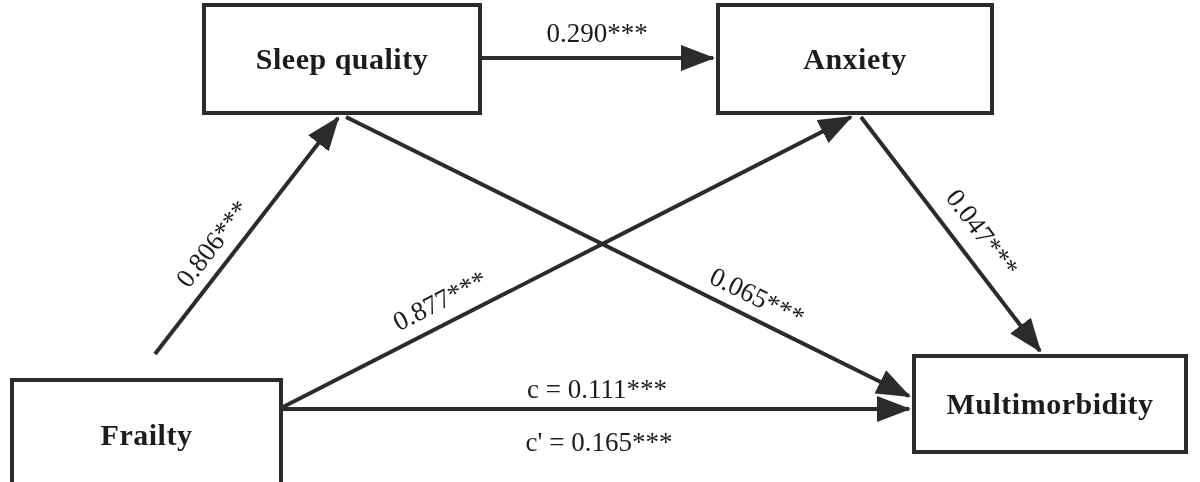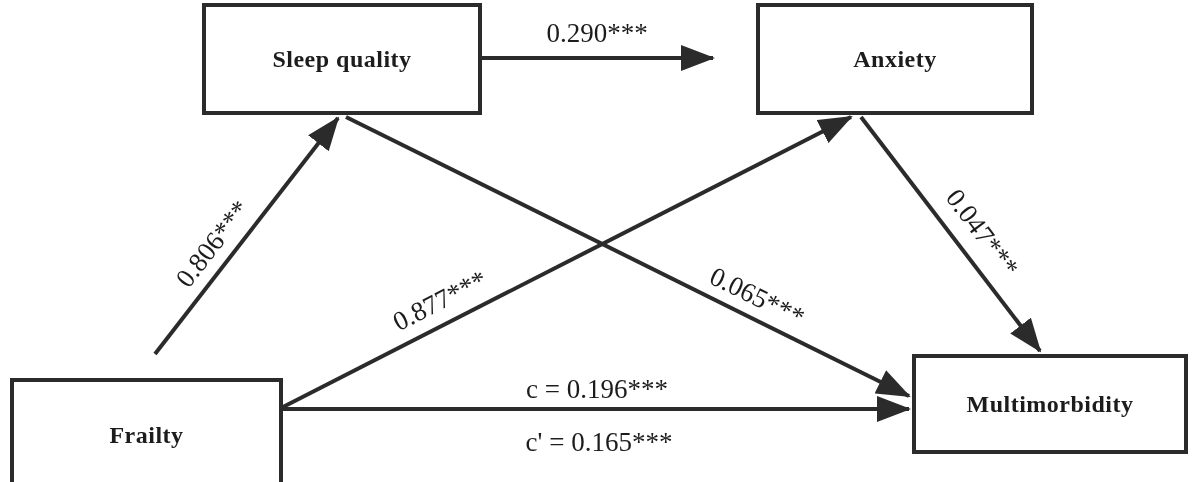--- a/index.html
+++ b/index.html
@@ -27,26 +27,26 @@
   }
   .node {
     position: absolute;
     box-sizing: border-box;
     border: 4px solid #2b2b2b;
     background: #ffffff;
     display: flex;
     align-items: center;
     justify-content: center;
     font-weight: bold;
-    font-size: 24px;
+    font-size: 30px;
     color: #1c1c1c;
     letter-spacing: 0.5px;
   }
   .node-sleep   { left: 202px; top: 3px;   width: 280px; height: 112px; }
-  .node-anxiety { left: 756px; top: 3px;   width: 278px; height: 112px; }
+  .node-anxiety { left: 716px; top: 3px;   width: 278px; height: 112px; }
   .node-frailty { left: 10px;  top: 354px; width: 273px; height: 114px; margin-top: 24px; }
   .node-multi   { left: 912px; top: 354px; width: 276px; height: 100px; }
   .edge-label {
     position: absolute;
     white-space: nowrap;
     font-size: 27px;
     color: #1c1c1c;
     transform: translate(-50%, -50%);
   }
   .lbl-a    { left: 597px;  top: 33px; }
@@ -90,16 +90,16 @@
 
   <div class="node node-multi">
     <span>Multimorbidity</span>
   </div>
 
   <div class="edge-label lbl-a">0.290***</div>
   <div class="edge-label lbl-b">0.806***</div>
   <div class="edge-label lbl-c">0.877***</div>
   <div class="edge-label lbl-d">0.065***</div>
   <div class="edge-label lbl-e">0.047***</div>
-  <div class="edge-label lbl-f">c = 0.196***</div>
+  <div class="edge-label lbl-f">c = 0.111***</div>
   <div class="edge-label lbl-g">c' = 0.165***</div>
 
 </div>
 
 </body></html>

